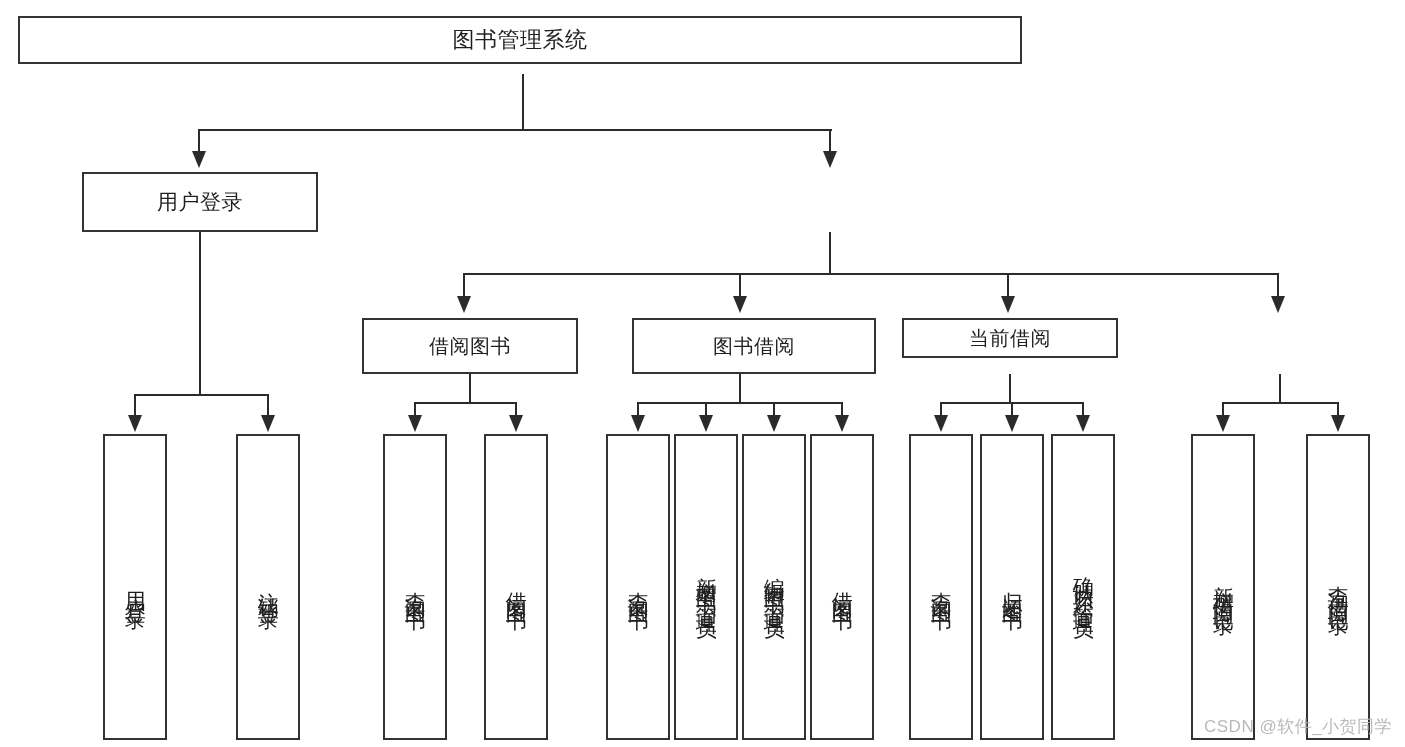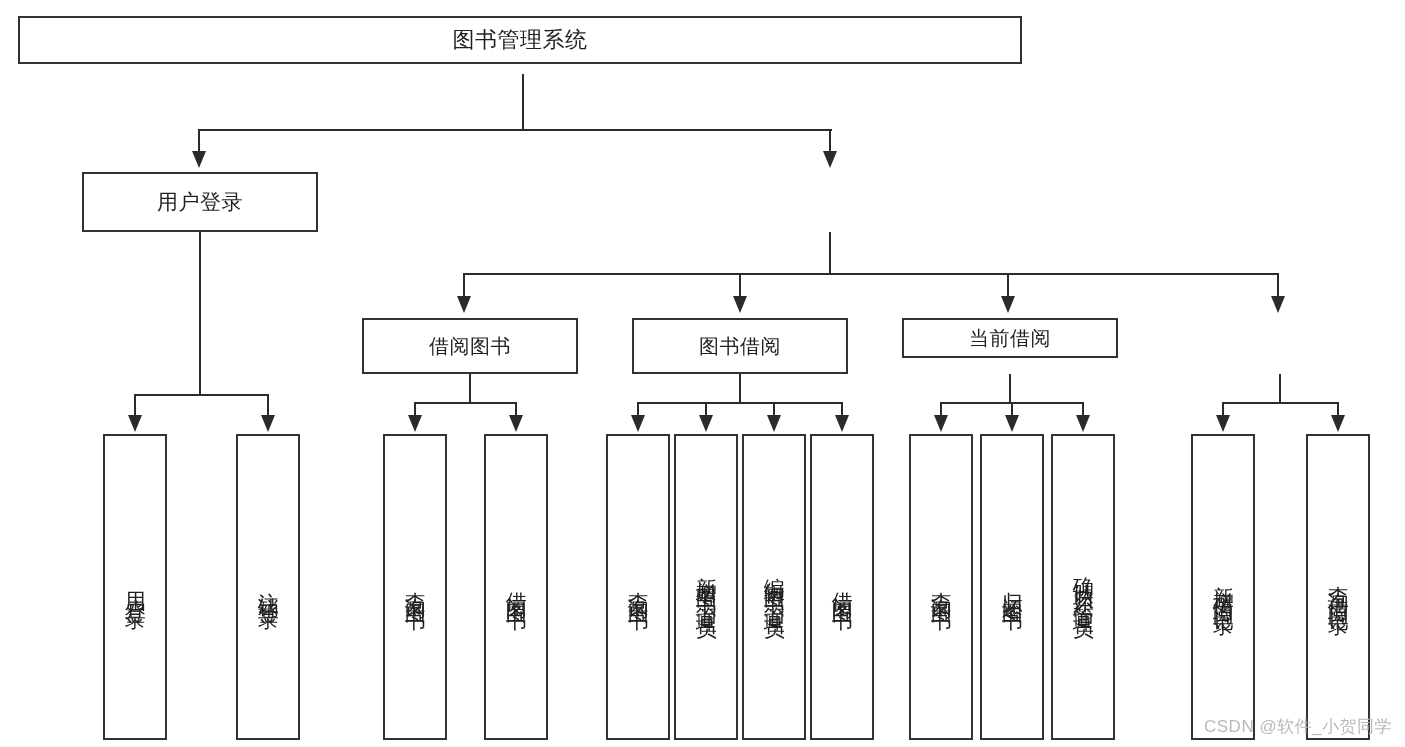--- a/index.html
+++ b/index.html
@@ -130,21 +130,21 @@
   <div class="conn v" style="left:739px; top:273px; width:2px; height:26px;"></div>
   <div class="arrow" style="left:733px; top:296px;"></div>
   <div class="conn v" style="left:1007px; top:273px; width:2px; height:26px;"></div>
   <div class="arrow" style="left:1001px; top:296px;"></div>
   <div class="conn v" style="left:1277px; top:273px; width:2px; height:26px;"></div>
   <div class="arrow" style="left:1271px; top:296px;"></div>
 
   <div class="node level3" style="left:362px; top:318px; width:216px; height:56px;">
     <span class="node-label">借阅图书</span>
   </div>
-  <div class="node level3" style="left:632px; top:318px; width:216px; height:56px;">
+  <div class="node level3" style="left:632px; top:318px; width:244px; height:56px;">
     <span class="node-label">图书借阅</span>
   </div>
   <div class="node level3" style="left:902px; top:318px; width:216px; height:40px;">
     <span class="node-label">当前借阅</span>
   </div>
 
   <div class="conn v" style="left:469px; top:374px; width:2px; height:29px;"></div>
   <div class="conn h" style="left:414px; top:402px; width:102px; height:2px;"></div>
   <div class="conn v" style="left:414px; top:402px; width:2px; height:16px;"></div>
   <div class="arrow" style="left:408px; top:415px;"></div>

